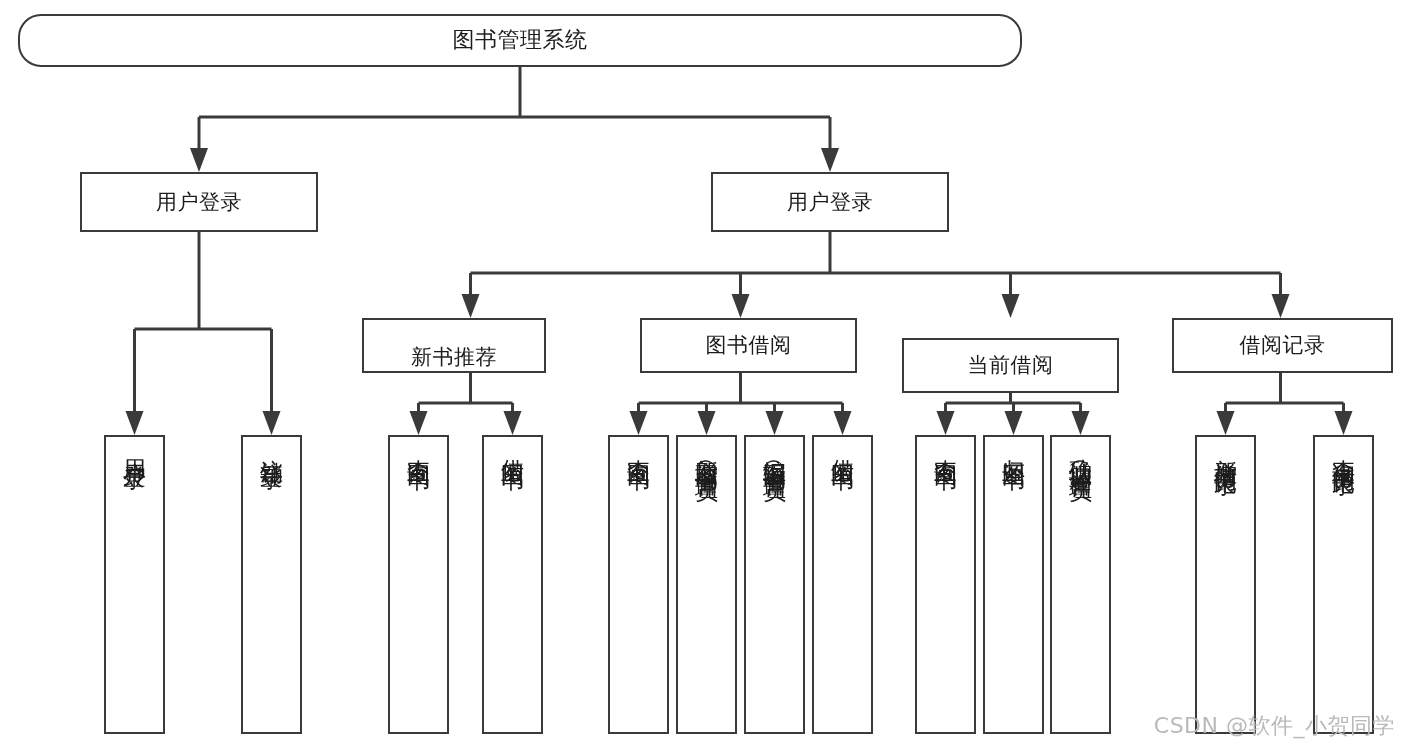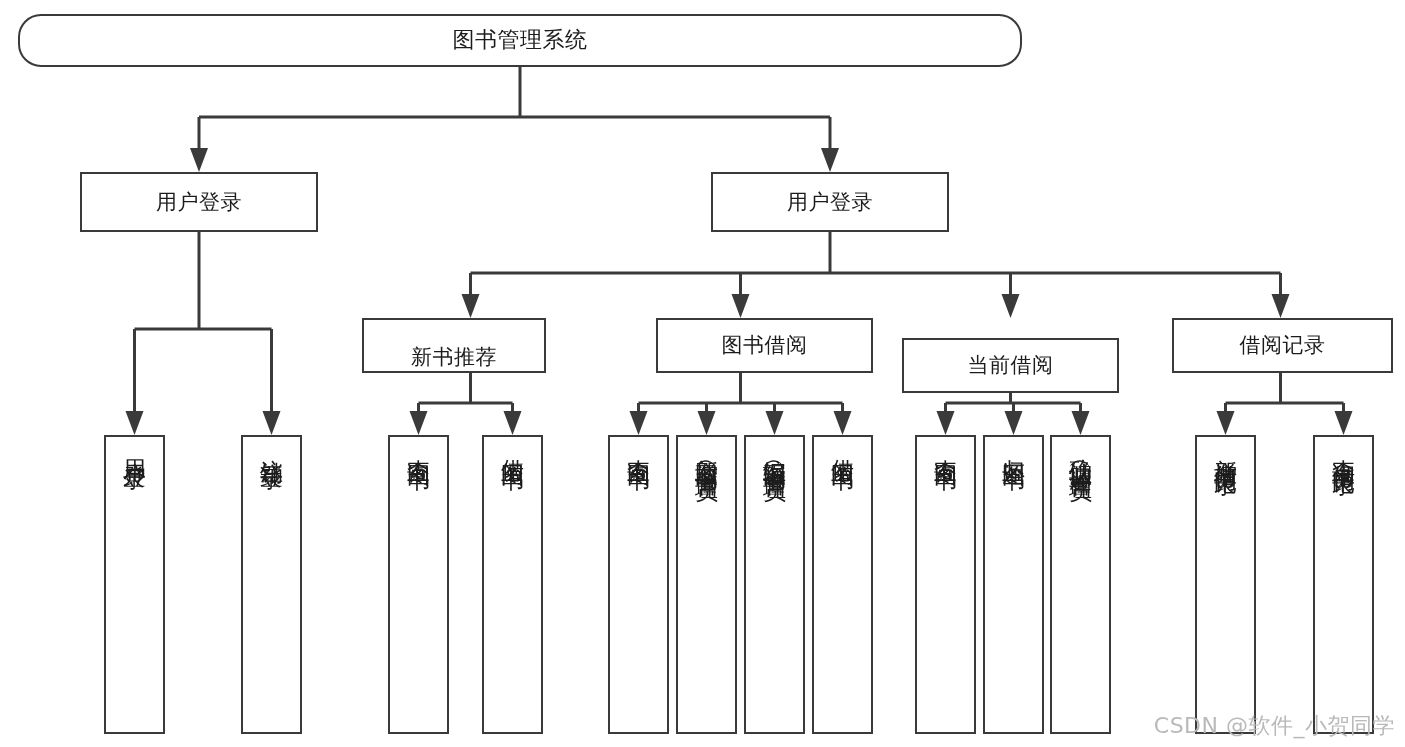--- a/index.html
+++ b/index.html
@@ -136,21 +136,21 @@
       </div>
       <div class="node horiz" style="left: 80px; top: 172px; width: 238px; height: 60px; border-color: rgb(58, 58, 58);">
         <span class="label">用户登录</span>
       </div>
       <div class="node horiz" style="left: 711px; top: 172px; width: 238px; height: 60px; border-color: rgb(58, 58, 58);">
         <span class="label">用户登录</span>
       </div>
       <div class="node horiz" style="left: 362px; top: 318px; width: 184px; height: 55px; border-color: rgb(58, 58, 58); align-items: flex-end;">
         <span class="label">新书推荐</span>
       </div>
-      <div class="node horiz" style="left: 656px; top: 318px; width: 217px; height: 55px; border-color: rgb(58, 58, 58);">
+      <div class="node horiz" style="left: 640px; top: 318px; width: 217px; height: 55px; border-color: rgb(58, 58, 58);">
         <span class="label">图书借阅</span>
       </div>
       <div class="node horiz" style="left: 902px; top: 318px; width: 217px; height: 55px; border-color: rgb(58, 58, 58); margin-top: 20px;">
         <span class="label">当前借阅</span>
       </div>
       <div class="node horiz" style="left: 1172px; top: 318px; width: 221px; height: 55px; border-color: rgb(58, 58, 58);">
         <span class="label">借阅记录</span>
       </div>
       <div class="node vert" style="left: 104px; top: 435px; width: 61px; height: 299px; border-color: rgb(58, 58, 58);">
         <span class="label">用户登录</span>

